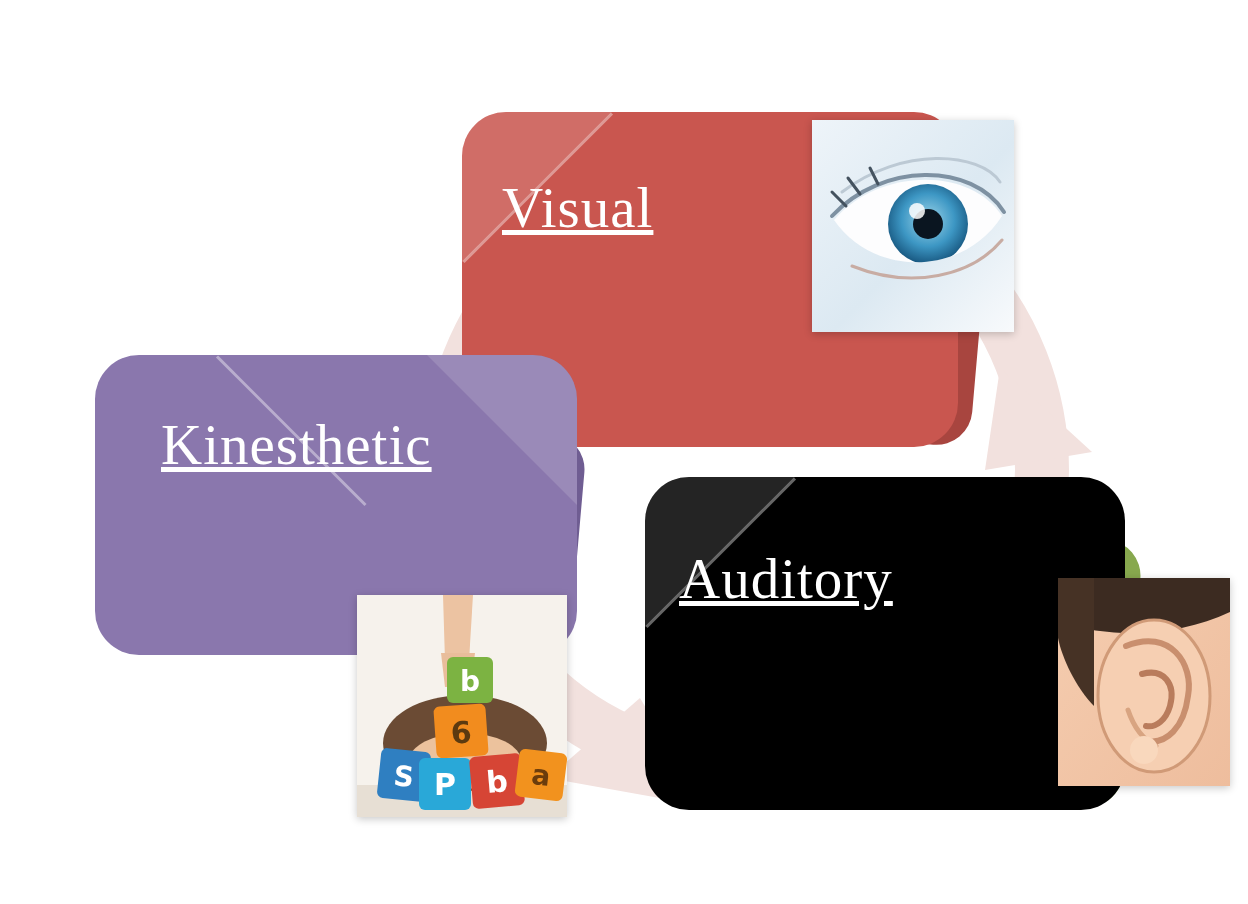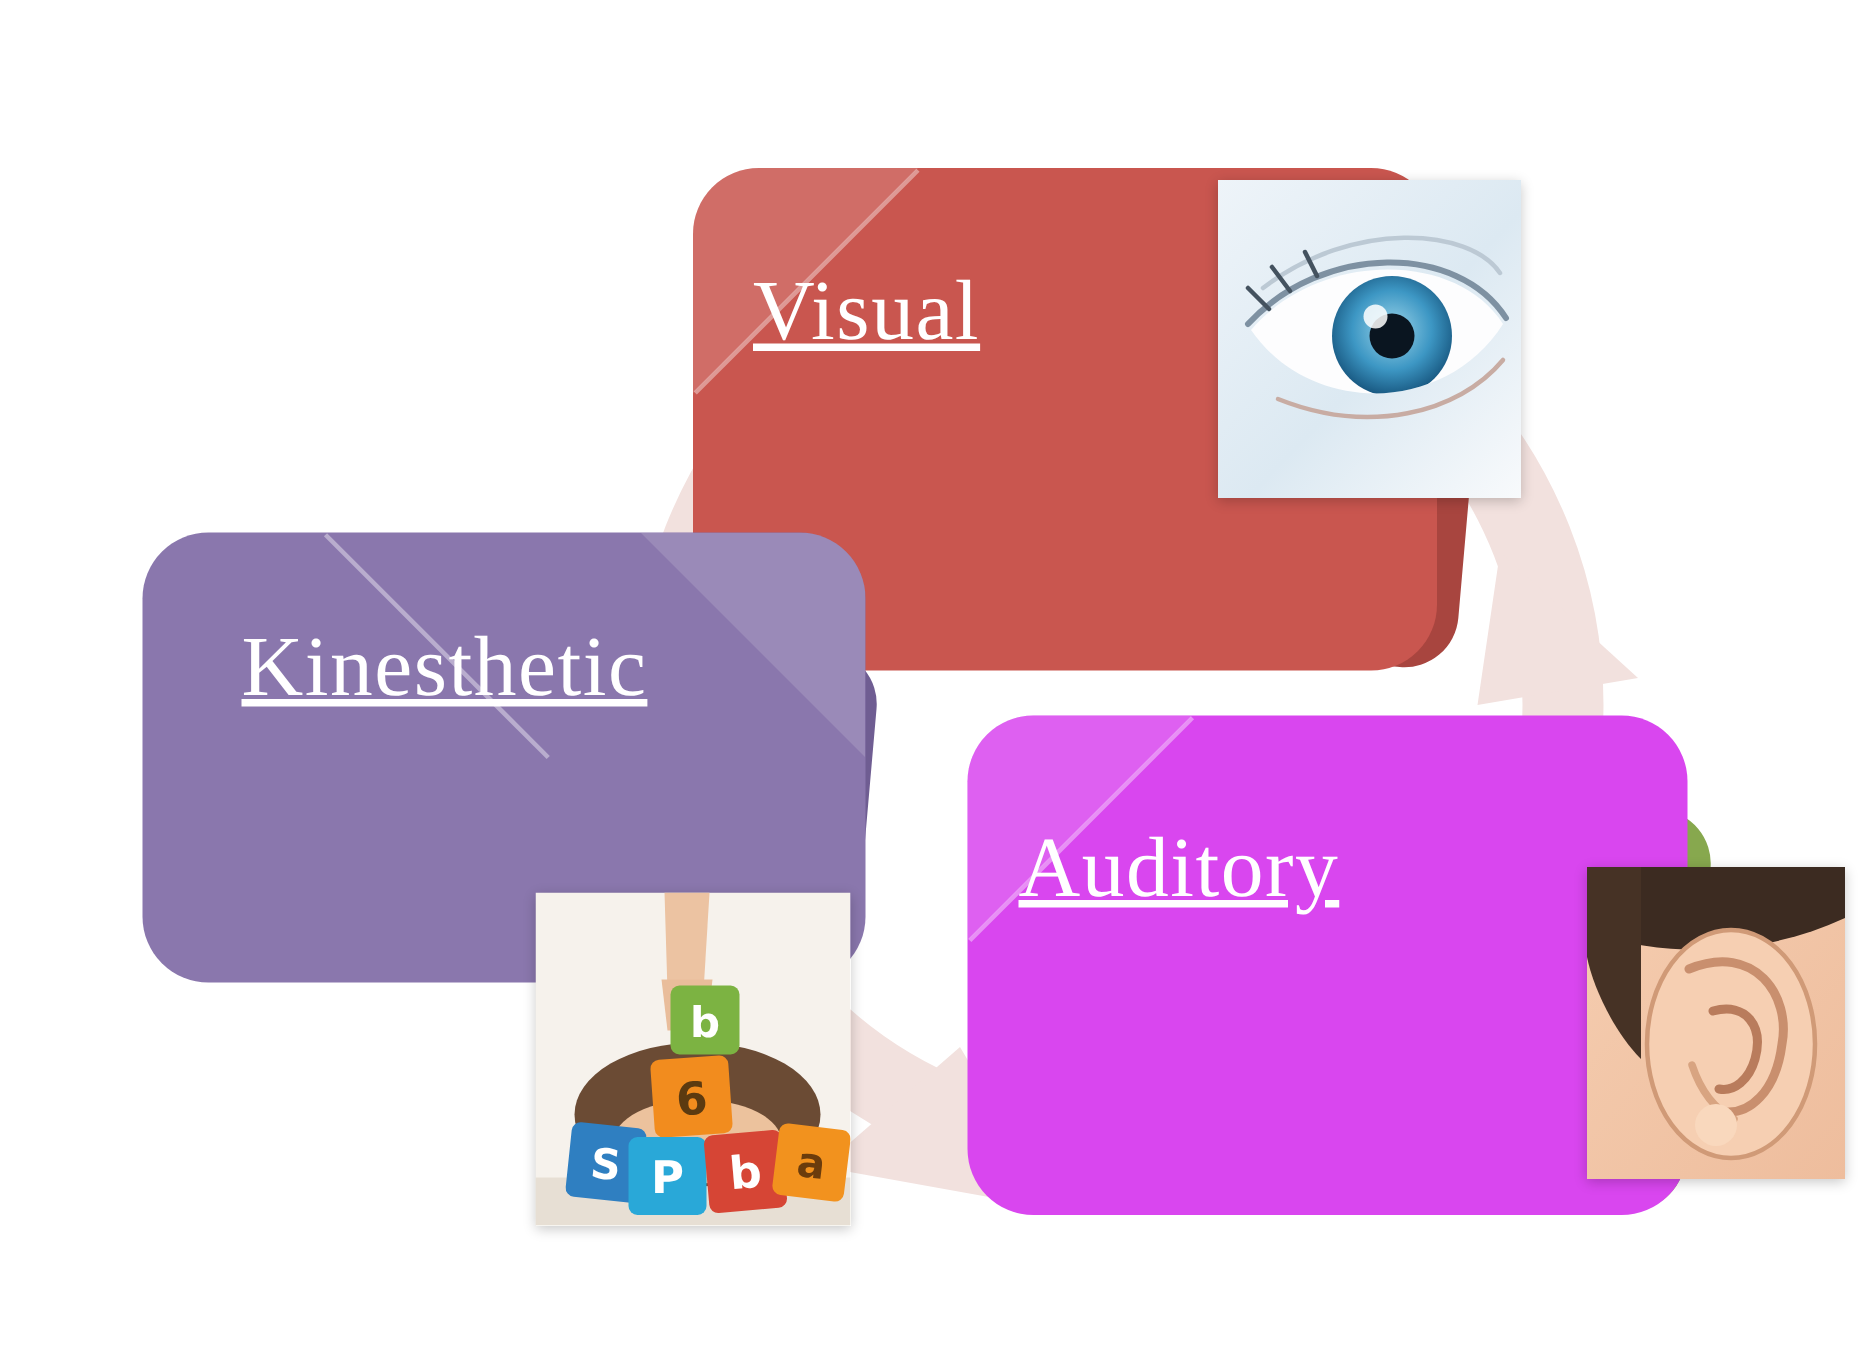--- a/index.html
+++ b/index.html
@@ -46,21 +46,21 @@
 <div class="card" style="left:95px;top:355px;width:482px;height:300px;background:#8a77ad;">
   <div class="card-clip">
     <div class="facet tr"></div>
     <div class="crease" style="right:150px;left:auto;top:0;width:210px;transform:rotate(45deg);"></div>
   </div>
   <div class="card-text" style="left:34px;top:44px;margin-left:32px;">
     <div>Kinesthetic</div>
   </div>
 </div>
 
-<div class="card" style="left:645px;top:477px;width:480px;height:333px;background:#d946ef;">
+<div class="card" style="left:645px;top:477px;width:480px;height:333px;background:#000000;">
   <div class="card-clip">
     <div class="facet tl"></div>
     <div class="crease" style="left:150px;top:0;width:210px;transform:rotate(135deg);"></div>
   </div>
   <div class="card-text" style="left:34px;top:56px;">
     <div>Auditory</div>
   </div>
 </div>
 
 <div class="photo" style="left:812px;top:120px;width:202px;height:212px;">

